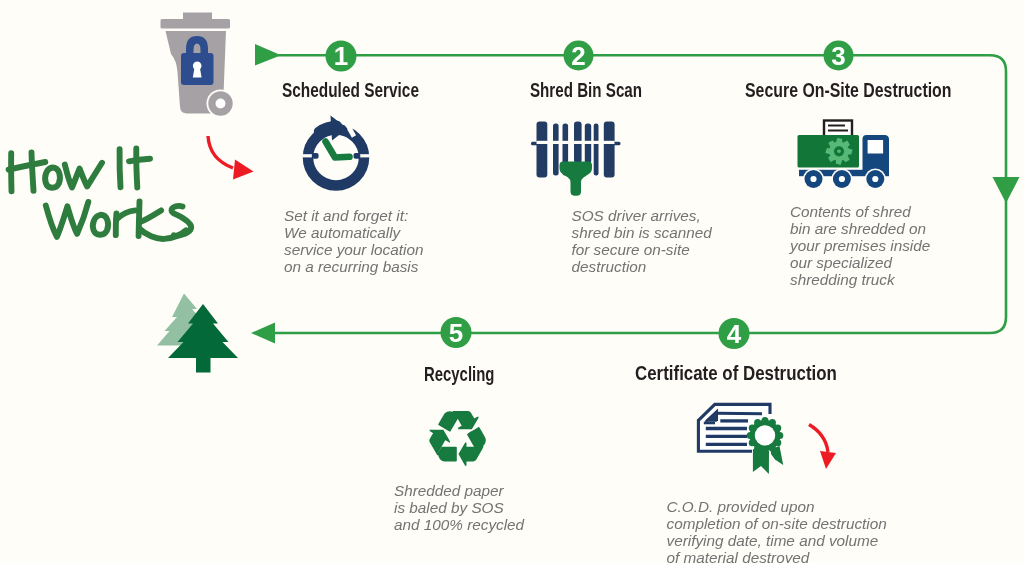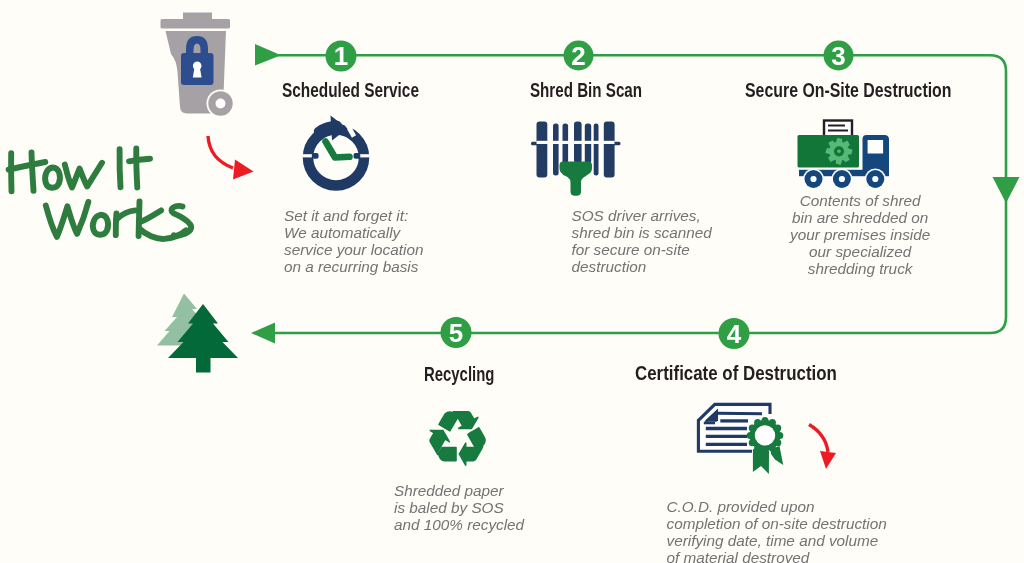--- a/index.html
+++ b/index.html
@@ -203,15 +203,15 @@
 </svg>
 
 <div class="h" style="left:281.5px;top:79.4px;transform:scaleX(0.77);">Scheduled Service</div>
 <div class="h" style="left:530px;top:79.4px;transform:scaleX(0.758);">Shred Bin Scan</div>
 <div class="h" style="left:744.8px;top:79.4px;transform:scaleX(0.794);">Secure On-Site Destruction</div>
 <div class="h" style="left:424px;top:362.5px;transform:scaleX(0.745);">Recycling</div>
 <div class="h" style="left:634.5px;top:362px;transform:scaleX(0.845);">Certificate of Destruction</div>
 
 <div class="p" style="left:284px;top:207.2px;">Set it and forget it:<br>We automatically<br>service your location<br>on a recurring basis</div>
 <div class="p" style="left:531.5px;top:207.2px;margin-left:40px;">SOS driver arrives,<br>shred bin is scanned<br>for secure on-site<br>destruction</div>
-<div class="p" style="left:790px;top:192px;text-align:center;">Contents of shred<br>bin are shredded on<br>your premises inside<br>our specialized<br>shredding truck</div>
+<div class="p" style="left:790px;top:203px;">Contents of shred<br>bin are shredded on<br>your premises inside<br>our specialized<br>shredding truck</div>
 <div class="p" style="left:394px;top:482.3px;font-style:italic;">Shredded paper<br>is baled by SOS<br>and 100% recycled</div>
 <div class="p" style="left:666.5px;top:498px;">C.O.D. provided upon<br>completion of on-site destruction<br>verifying date, time and volume<br>of material destroyed</div>
 
 </body></html>

